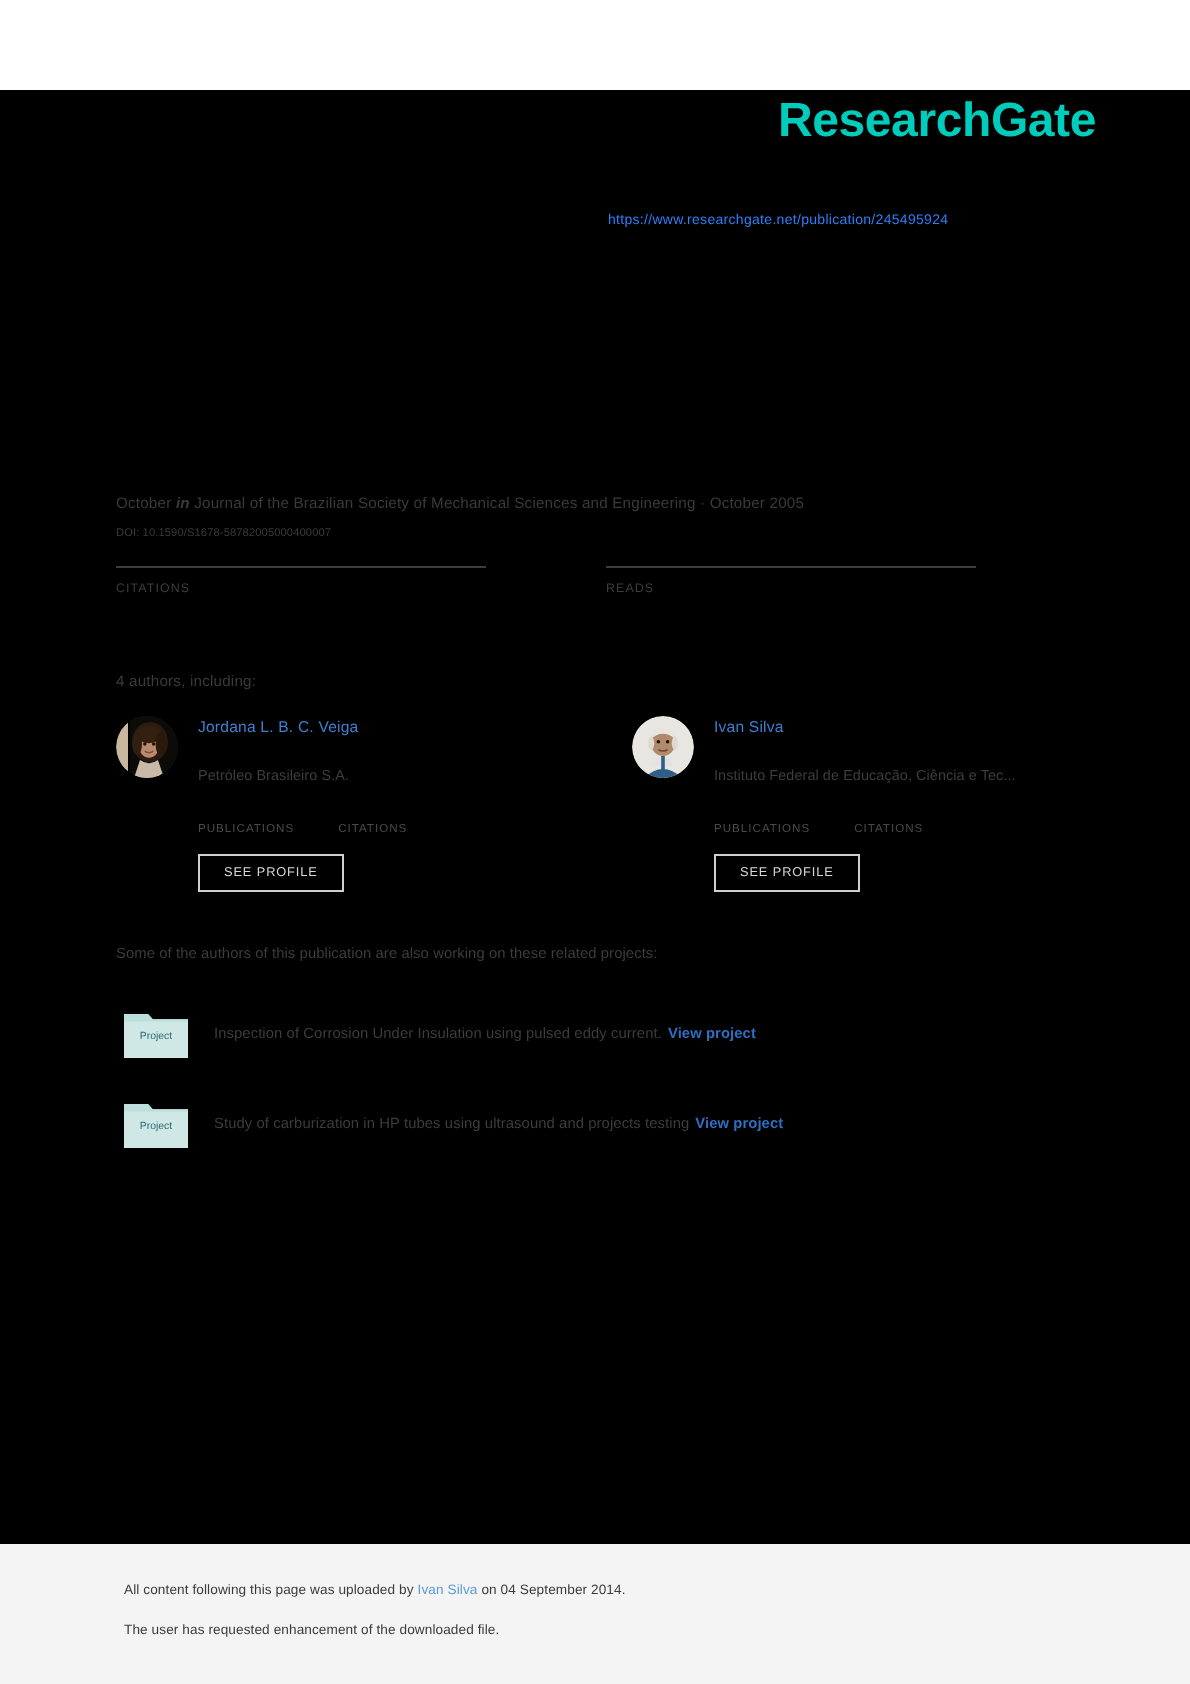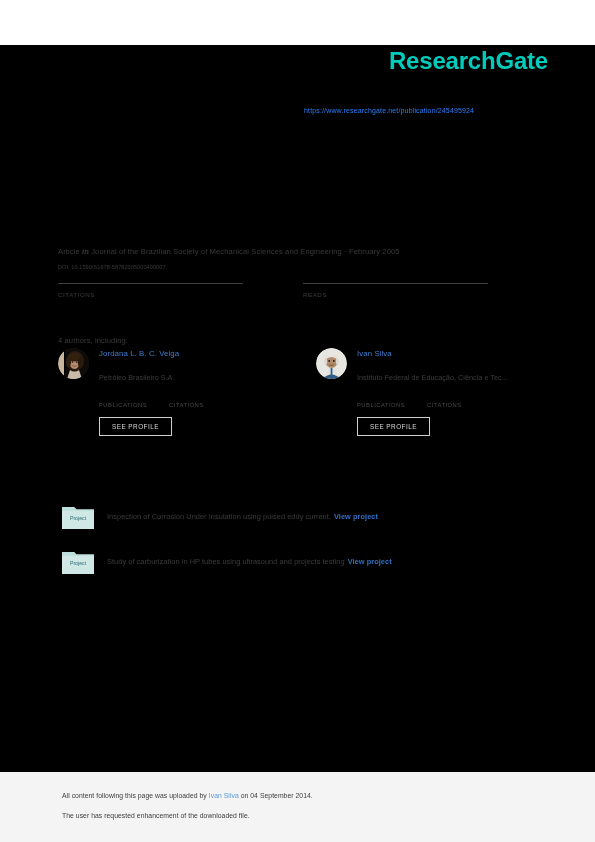--- a/index.html
+++ b/index.html
@@ -118,21 +118,21 @@
     left: 58px;
     top: 336px;
     font-size: 7.6px;
     color: #3a3a3a;
     letter-spacing: 0.1px;
     text-align: center;
   }
   .authors {
     position: absolute;
     left: 58px;
-    top: 348px;
+    top: 358px;
     width: 480px;
     display: flex;
     gap: 36px;
   }
   .author {
     width: 222px;
     position: relative;
   }
   .author-top {
     display: flex;
@@ -257,23 +257,23 @@
 
 <div id="page">
 
   <div class="band-dark"></div>
   <div class="band-footer"></div>
 
   <div class="rg-logo">ResearchGate</div>
   <div class="rg-url">https://www.researchgate.net/publication/245495924</div>
 
   <div class="art-line">
-    <span>Article</span>
+    <span>October</span>
     <span class="art-in">in</span>
-    <span>Journal of the Brazilian Society of Mechanical Sciences and Engineering · February 2005</span>
+    <span>Journal of the Brazilian Society of Mechanical Sciences and Engineering · October 2005</span>
   </div>
   <div class="doi-line">DOI: 10.1590/S1678-58782005000400007</div>
 
   <div class="stats">
     <div class="stat-col">
       <div class="stat-rule"></div>
       <div class="stat-label">CITATIONS</div>
       <div class="stat-value"></div>
     </div>
     <div class="stat-col">
@@ -368,20 +368,21 @@
         <div>
           <div class="astat-value"></div>
           <div class="astat-label">CITATIONS</div>
         </div>
       </div>
       <button class="see-profile">SEE PROFILE</button>
     </div>
 
   </div>
 
+  <div class="projects-head">Some of the authors of this publication are also working on these related projects:</div>
 
   <div class="project-row p1">
     <div class="proj-icon">
       <svg viewBox="0 0 32 25" xmlns="http://www.w3.org/2000/svg">
         <path d="M0 3 h12 l2.4 2.6 h17.6 v19.4 h-32 z" fill="#cfe8e6"></path>
         <path d="M0 3 h12 l2.4 2.6 h17.6 v1.2 h-32 z" fill="#bcdedc"></path>
         <text x="16" y="15.5" font-family="'Liberation Sans',sans-serif" font-size="5.2" fill="#2b6b72" text-anchor="middle">Project</text>
       </svg>
     </div>
     <div class="proj-text">

